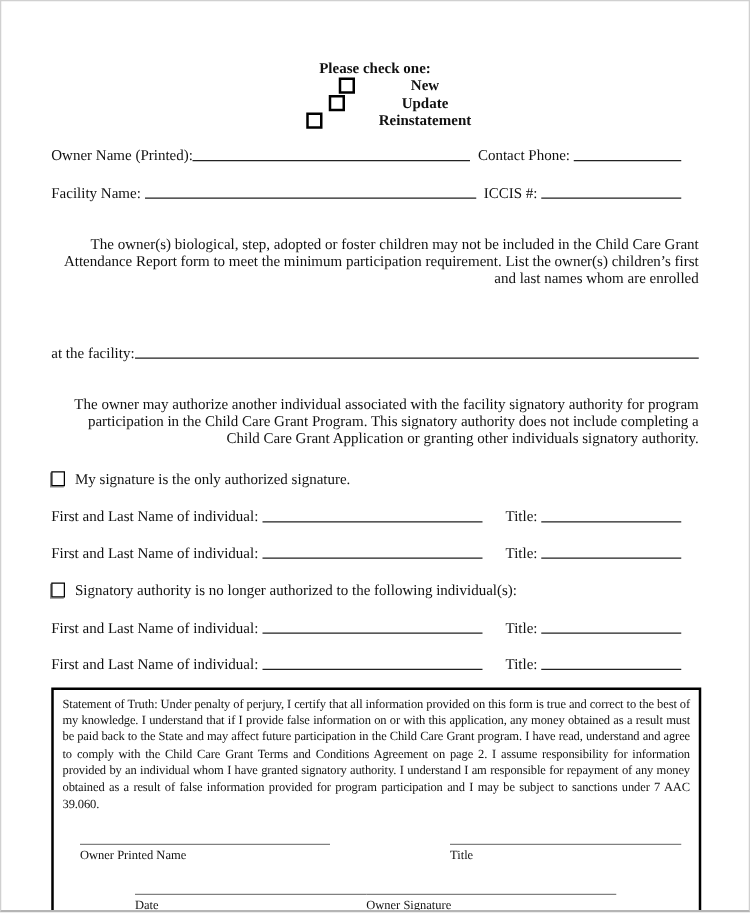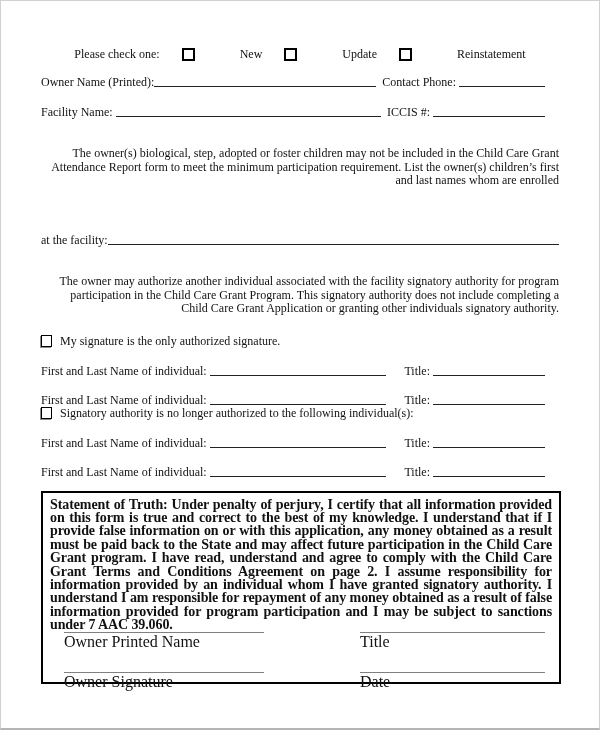--- a/index.html
+++ b/index.html
@@ -16,40 +16,40 @@
   }
   .content{padding:0 40px;}
   .row{display:flex;align-items:flex-end;}
   .lbl{white-space:nowrap;}
   .fill{flex:1 1 auto;border-bottom:1px solid #222;margin:0 0 2px 3px;height:10px;}
   .fill.fixed{flex:0 0 auto;}
   
   .cbx{display:inline-block;width:9px;height:9px;border:2px solid #000;background:#fff;margin-right:5px;flex:0 0 auto;}
   .cbx.thin{width:9px;height:10px;border:1.4px solid #000;box-shadow:-1px 1px 0 rgba(0,0,0,0.45);margin-right:8px;}
   
-  .check-row{margin-top:46px;display:flex;justify-content:center;align-items:center;font-weight:normal;line-height:14px;}
+  .check-row{margin-top:46px;display:flex;justify-content:center;align-items:center;font-weight:bold;line-height:14px;flex-direction:column;}
   .check-opt{display:inline-flex;align-items:flex-end;margin-left:22px;gap:40px;}
   
   .frow{line-height:14px;}
   .para{margin-top:0;line-height:13.5px;text-align:right;}
   .cb-stmt{display:flex;align-items:center;line-height:13px;}
   
   .sbox{
     box-sizing:border-box;
     margin:12px 0 0 0;
     width:520px;height:193px;
     border:2px solid #000;
     padding:5px 7px 8px 7px;
     display:flex;flex-direction:column;
   }
-  .sbox-text{font-weight:bold;text-align:justify;font-size:14px;line-height:13.4px;letter-spacing:-0.1px;}
+  .sbox-text{font-weight:normal;text-align:justify;font-size:10px;line-height:13.4px;letter-spacing:-0.1px;}
   .sig-block{margin-top:auto;margin-bottom:2px;padding-left:14px;}
   .sig-row{display:flex;}
   .sig-row + .sig-row{margin-top:24px;}
-  .sig-field{border-top:1.5px solid #808080;padding-top:2px;font-size:16px;line-height:13px;}
+  .sig-field{border-top:1.5px solid #808080;padding-top:2px;font-size:10px;line-height:13px;}
   .sig-c1{width:200px;margin-right:52px;}
   .sig-c2{width:185px;margin-left:44px;}
 </style>
 </head>
 <body>
 
 <div id="page">
   <div class="content">
 
     <div class="check-row">
@@ -103,21 +103,21 @@
       <span class="fill fixed" style="width:112px;"></span>
     </div>
 
     <div class="row frow" style="margin-top:15px;padding-right:14px;">
       <span class="lbl">First and Last Name of individual:</span>
       <span class="fill"></span>
       <span class="lbl" style="margin-left:18px;">Title:</span>
       <span class="fill fixed" style="width:112px;"></span>
     </div>
 
-    <div class="cb-stmt" style="">
+    <div class="cb-stmt" style="margin-top:17px;">
       <span class="cbx thin"></span>
       <span>Signatory authority is no longer authorized to the following individual(s):</span>
     </div>
 
     <div class="row frow" style="margin-top:16px;padding-right:14px;">
       <span class="lbl">First and Last Name of individual:</span>
       <span class="fill"></span>
       <span class="lbl" style="margin-left:18px;">Title:</span>
       <span class="fill fixed" style="width:112px;"></span>
     </div>
@@ -134,24 +134,24 @@
       <div class="sig-block">
         <div class="sig-row">
           <div class="sig-field sig-c1">
             <span>Owner Printed Name</span>
           </div>
           <div class="sig-field sig-c2">
             <span>Title</span>
           </div>
         </div>
         <div class="sig-row">
+          <div class="sig-field sig-c2">
+            <span>Date</span>
+          </div>
           <div class="sig-field sig-c1">
             <span>Owner Signature</span>
-          </div>
-          <div class="sig-field sig-c2">
-            <span>Date</span>
           </div>
         </div>
       </div>
     </div>
 
   </div>
 </div>
 
 </body></html>

